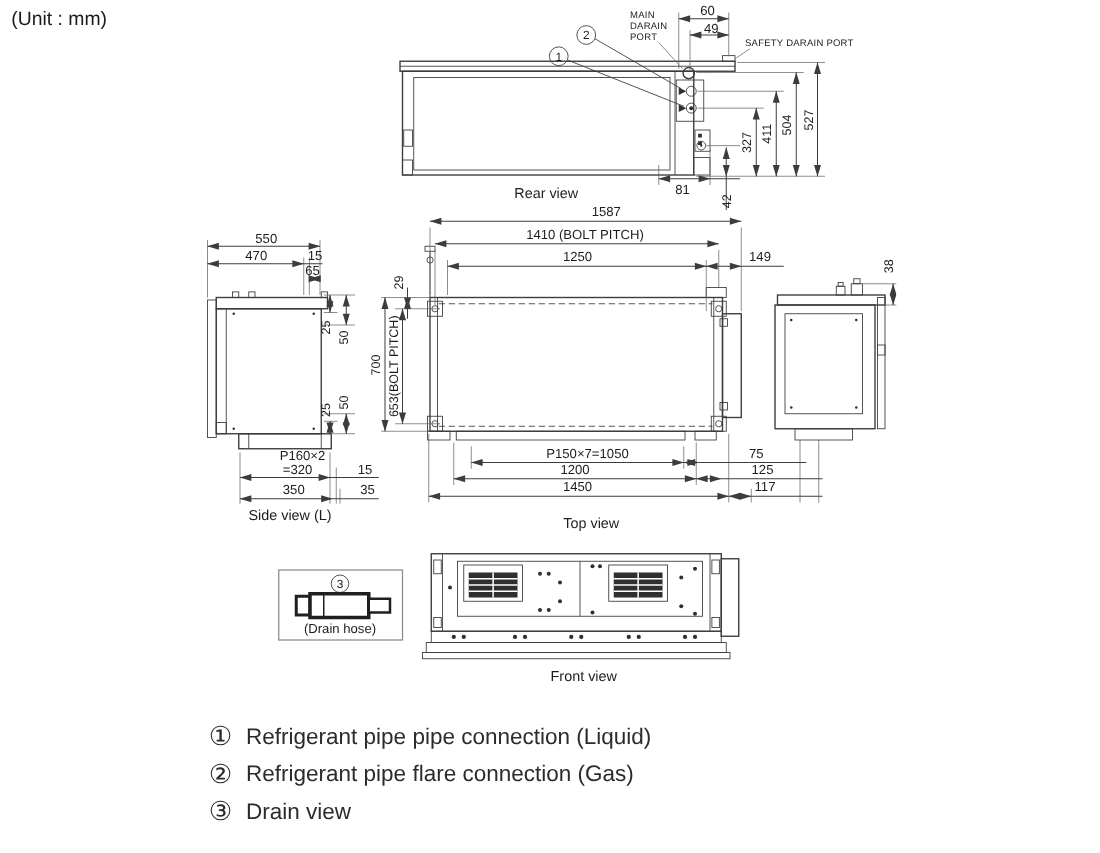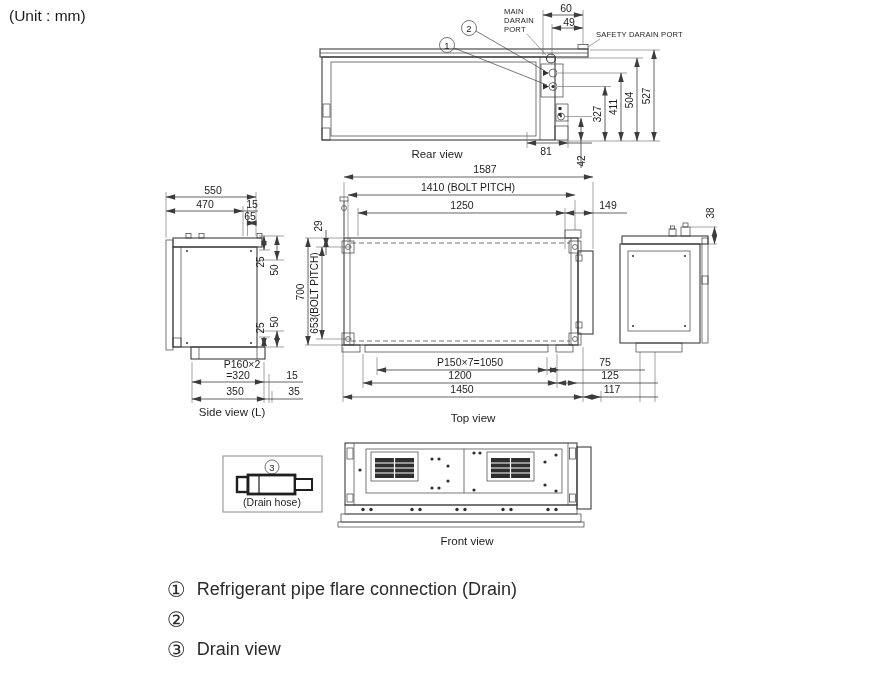--- a/index.html
+++ b/index.html
@@ -378,24 +378,25 @@
         <line x1="259" y1="476" x2="259" y2="493" stroke="#1f1f1f" stroke-width="1.2"></line>
         <rect x="295" y="479" width="17" height="11" fill="#fff" stroke="#1f1f1f" stroke-width="2"></rect>
       </g>
       <text class="dt" x="272" y="506" text-anchor="middle">(Drain hose)</text>
     </g>
   </svg>
 
   <div id="legend">
     <div class="legend-row">
       <span class="num">①</span>
-      <span class="txt">Refrigerant pipe flare connection (Drain)</span>
+      <span class="txt">Refrigerant pipe pipe connection (Liquid)</span>
     </div>
     <div class="legend-row">
       <span class="num">②</span>
+      <span class="txt">Refrigerant pipe flare connection (Gas)</span>
     </div>
     <div class="legend-row">
       <span class="num">③</span>
       <span class="txt">Drain view</span>
     </div>
   </div>
 
 </div>
 
 </body></html>

